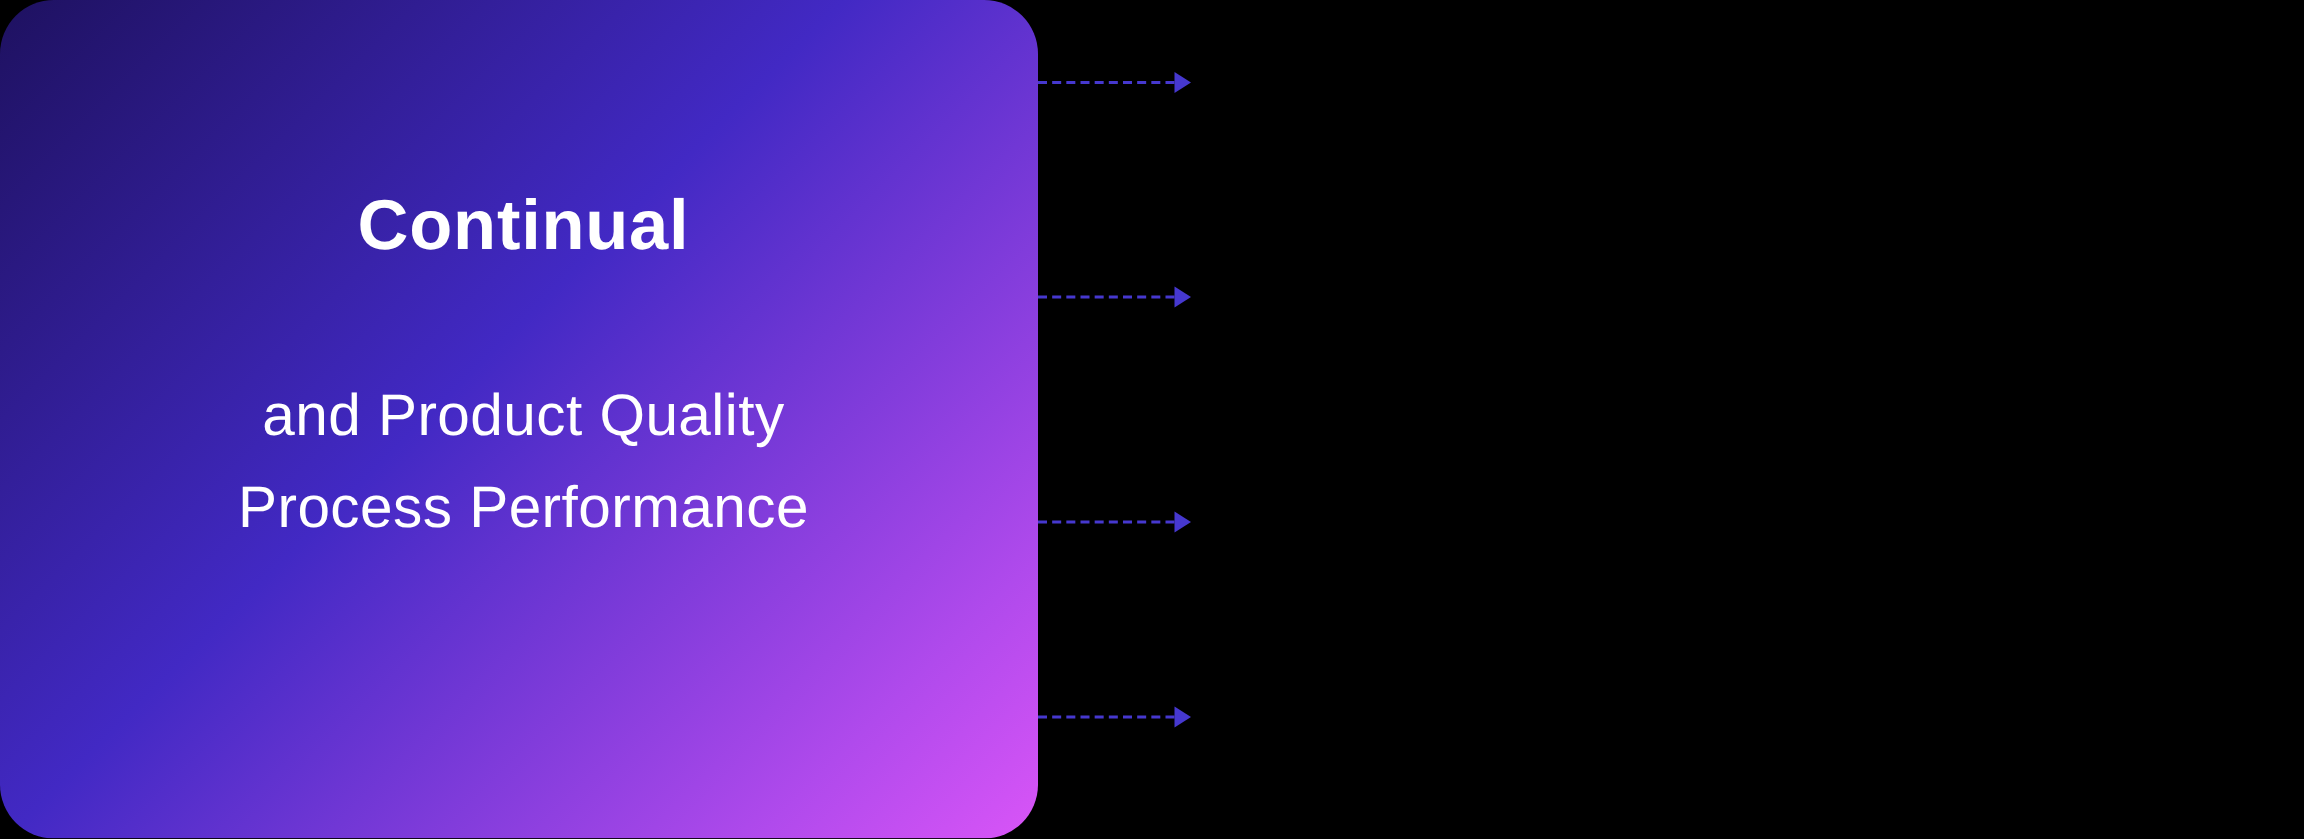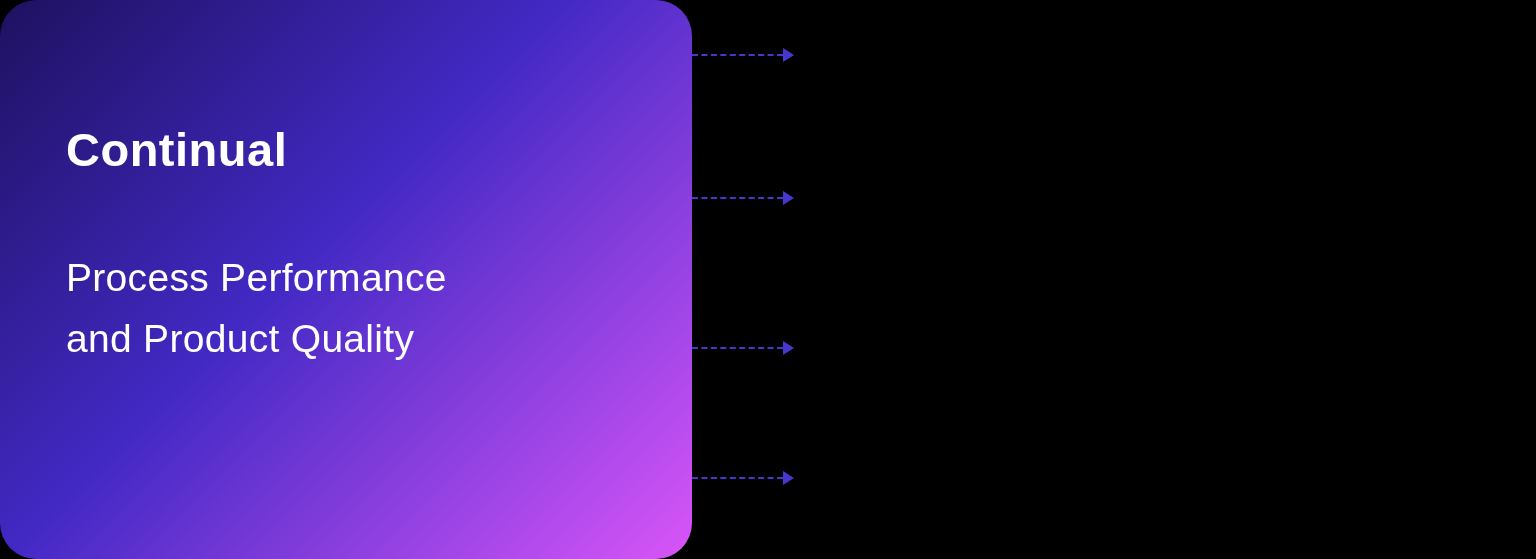--- a/index.html
+++ b/index.html
@@ -36,20 +36,21 @@
     border-radius: 36px;
     background: linear-gradient(
       135deg,
       var(--card-gradient-start) 0%,
       var(--card-gradient-mid) 45%,
       var(--card-gradient-late) 85%,
       var(--card-gradient-end) 100%
     );
     padding: 120px 60px 0 66px;
     color: var(--text);
+    text-align: center;
   }
 
   .card-title {
     font-size: 47px;
     line-height: 1.28;
     font-weight: 700;
     letter-spacing: 0.5px;
     color: var(--text);
   }
 
@@ -96,22 +97,22 @@
 </head>
 <body>
 
 <div class="stage">
 
   <div class="card">
     <h1 class="card-title">
       <span class="title-line">Continual</span>
     </h1>
     <p class="card-subtitle">
+      <span class="subtitle-line">and Product Quality</span>
       <span class="subtitle-line">Process Performance</span>
-      <span class="subtitle-line">and Product Quality</span>
     </p>
   </div>
 
   <div class="flow-arrow arrow-1">
     <span class="arrow-line"></span>
     <span class="arrow-head"></span>
   </div>
 
   <div class="flow-arrow arrow-2">
     <span class="arrow-line"></span>

